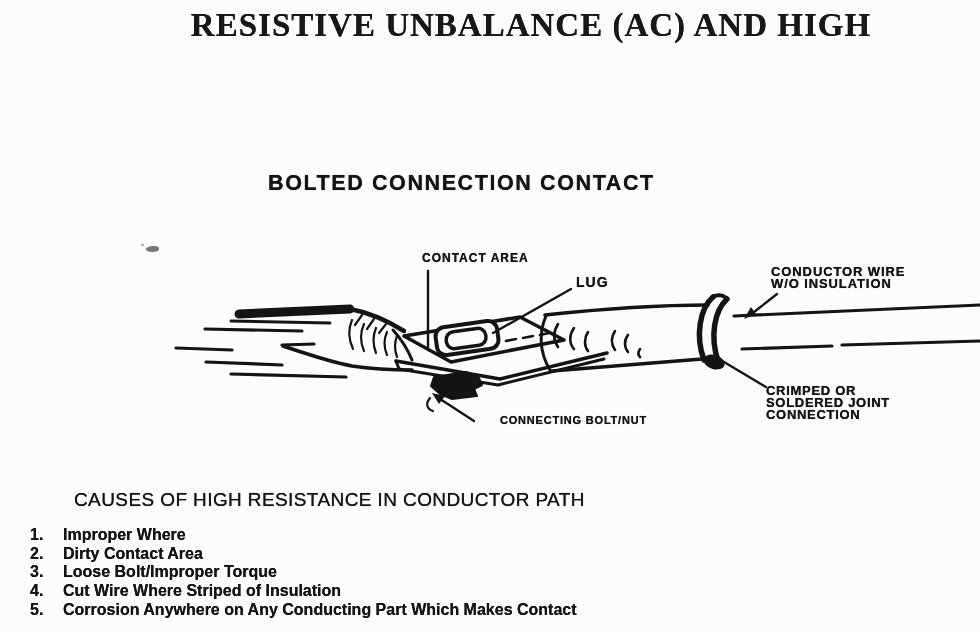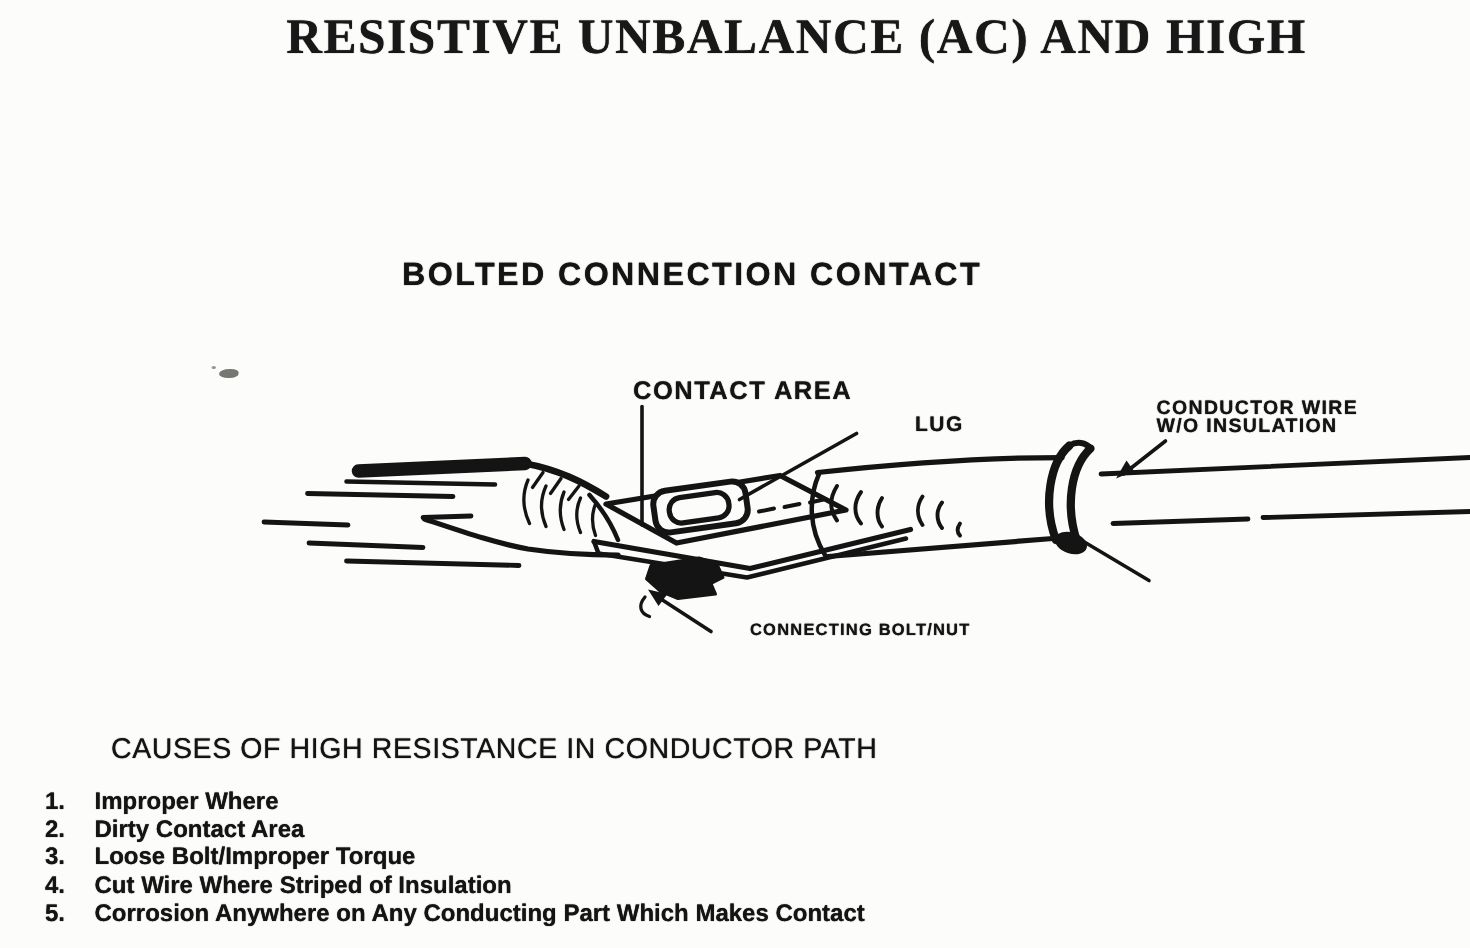--- a/index.html
+++ b/index.html
@@ -40,22 +40,22 @@
     white-space:nowrap;
   }
   
   .dlabel{
     position:absolute;
     font-weight:700;
     white-space:nowrap;
     text-shadow:0 0 0.7px var(--ink);
     transform-origin:left top;
   }
-  .lbl-contact{left:422px;top:251px;font-size:17px;letter-spacing:1px;}
-  .lbl-lug{left:610px;top:274px;font-size:14px;letter-spacing:1px;}
+  .lbl-contact{left:422px;top:251px;font-size:12px;letter-spacing:1px;}
+  .lbl-lug{left:576px;top:274px;font-size:14px;letter-spacing:1px;}
   .lbl-conductor{left:771px;top:266px;font-size:13px;line-height:11.8px;letter-spacing:0.9px;}
   .lbl-crimped{left:766px;top:385px;font-size:13px;line-height:11.8px;letter-spacing:0.7px;}
   .lbl-bolt{left:500px;top:414px;font-size:11px;letter-spacing:0.8px;}
   
   svg.art{position:absolute;left:0;top:0;color:var(--ink);}
   
   .causes-heading{
     position:absolute;left:30px;top:489px;
     font-size:19px;font-weight:400;letter-spacing:0.4px;
     text-shadow:0 0 0.7px var(--ink);
@@ -185,20 +185,25 @@
       <polygon points="432,393 439,404 445,396"></polygon>
     </g>
   </svg>
 
   <div class="dlabel lbl-contact">CONTACT AREA</div>
   <div class="dlabel lbl-lug">LUG</div>
   <div class="dlabel lbl-conductor">
     <div>CONDUCTOR WIRE</div>
     <div>W/O INSULATION</div>
   </div>
+  <div class="dlabel lbl-crimped">
+    <div>CRIMPED OR</div>
+    <div>SOLDERED JOINT</div>
+    <div>CONNECTION</div>
+  </div>
   <div class="dlabel lbl-bolt">CONNECTING BOLT/NUT</div>
 
   <div class="causes-heading">CAUSES OF HIGH RESISTANCE IN CONDUCTOR PATH</div>
 
   <div class="causes-list">
     <div class="cause-row">
       <span class="cause-num">1.</span>
       <span>Improper Where</span>
     </div>
     <div class="cause-row">

